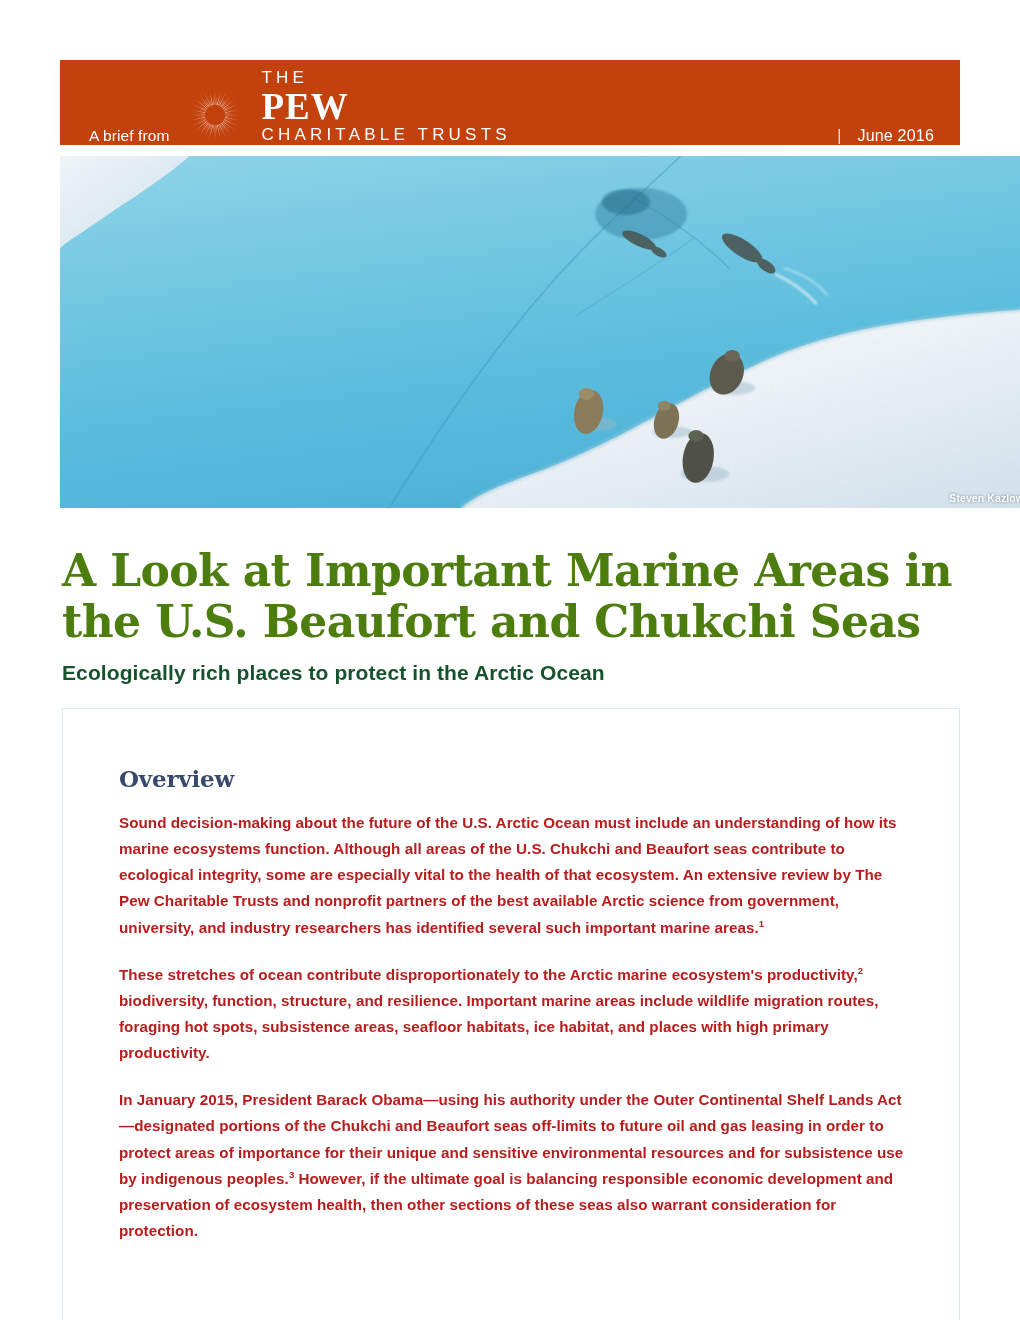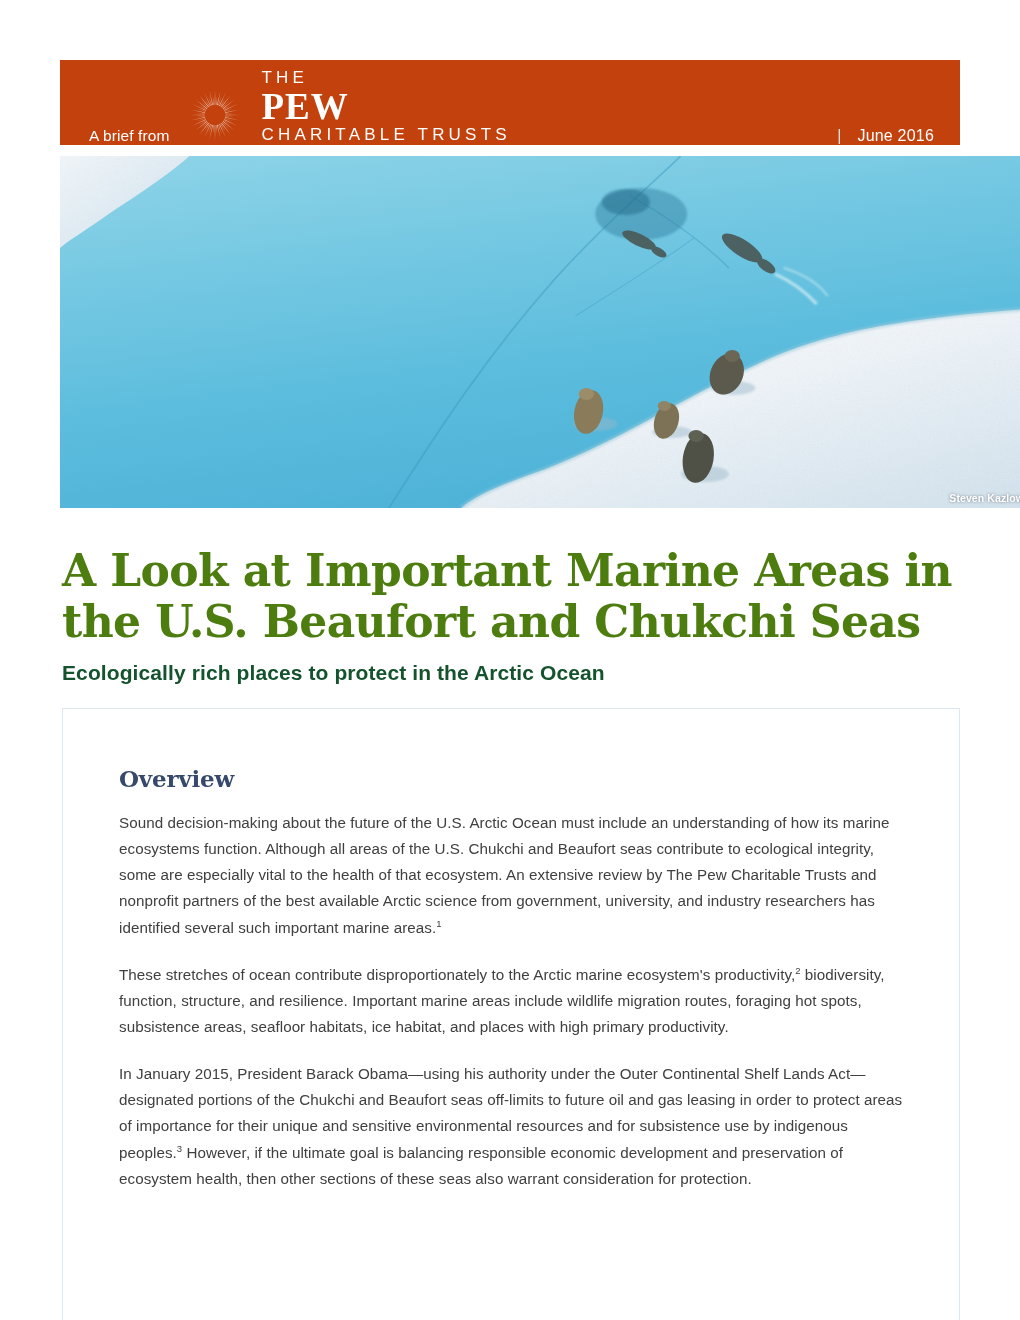--- a/index.html
+++ b/index.html
@@ -145,25 +145,26 @@
   }
   .section-heading {
     color: #36486b;
     font-family: "DejaVu Serif", serif;
     font-weight: 700;
     font-size: 23px;
     margin: 0 0 18px 0;
     letter-spacing: -0.2px;
   }
   .body-para {
-    color: #404040;
+    color: #b91c1c;
     font-size: 15.2px;
     line-height: 1.72;
     margin: 4px 0 21px 0;
     letter-spacing: .05px;
+    font-weight: bold;
   }
   .body-para:last-child { margin-bottom: 0; }
   sup {
     font-size: 9.5px;
     vertical-align: super;
     line-height: 0;
   }
 </style>
 </head>
 <body>

